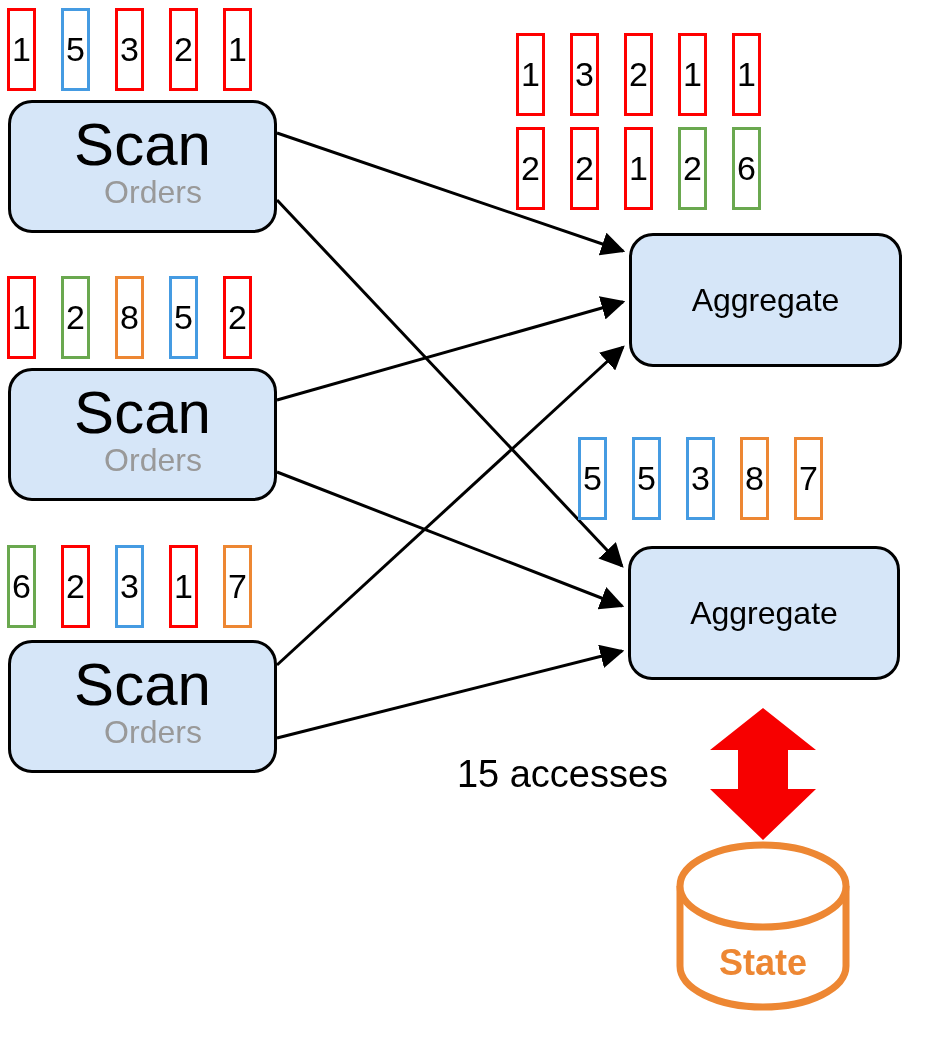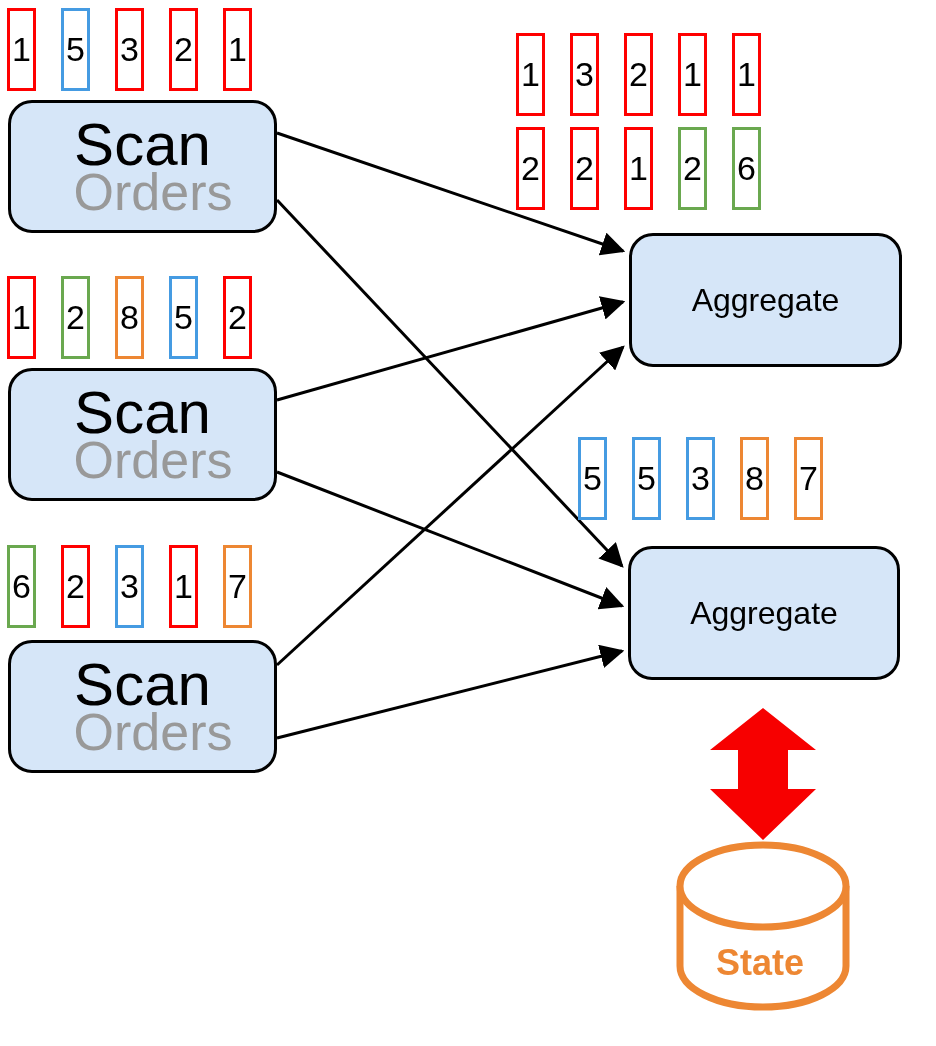--- a/index.html
+++ b/index.html
@@ -28,21 +28,21 @@
     justify-content: center;
     text-align: center;
     z-index: 2;
   }
   .node .title {
     font-size: 60px;
     line-height: 50px;
     color: #000000;
   }
   .node .subtitle {
-    font-size: 52px;
+    font-size: 32px;
     line-height: 44px;
     color: #999999;
     margin-left: 21px;
   }
   .agg .title { font-size: 32px; }
   .scan1 { left: 8px;   top: 100px; width: 269px; height: 133px; }
   .scan2 { left: 8px;   top: 368px; width: 269px; height: 133px; }
   .scan3 { left: 8px;   top: 640px; width: 269px; height: 133px; }
   .agg1  { left: 629px; top: 233px; width: 273px; height: 134px; }
   .agg2  { left: 628px; top: 546px; width: 272px; height: 134px; }
@@ -75,24 +75,24 @@
     left: 440px;
     top: 753px;
     width: 245px;
     text-align: center;
     font-size: 38px;
     color: #000000;
     z-index: 2;
   }
   .state-label {
     position: absolute;
-    left: 716px;
+    left: 680px;
     top: 942px;
     width: 166px;
-    text-align: left;
+    text-align: center;
     font-size: 36px;
     font-weight: bold;
     z-index: 3;
   }
 </style>
 </head>
 <body>
 
 <div id="canvas">
 
@@ -174,15 +174,16 @@
     <div class="title">Scan</div>
     <div class="subtitle">Orders</div>
   </div>
   <div class="node agg agg1">
     <div class="title">Aggregate</div>
   </div>
   <div class="node agg agg2">
     <div class="title">Aggregate</div>
   </div>
 
+  <div class="accesses-label">15 accesses</div>
   <div class="state-label" style="color: rgb(237, 135, 51);">State</div>
 
 </div>
 
 </body></html>

